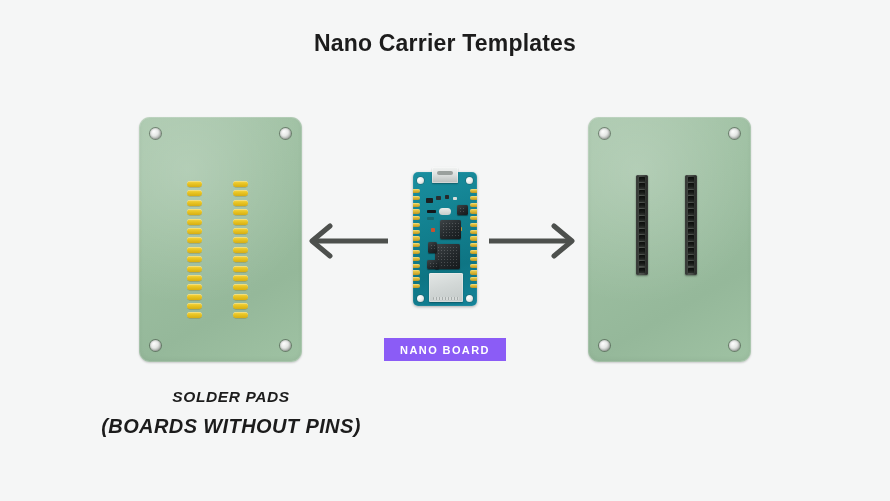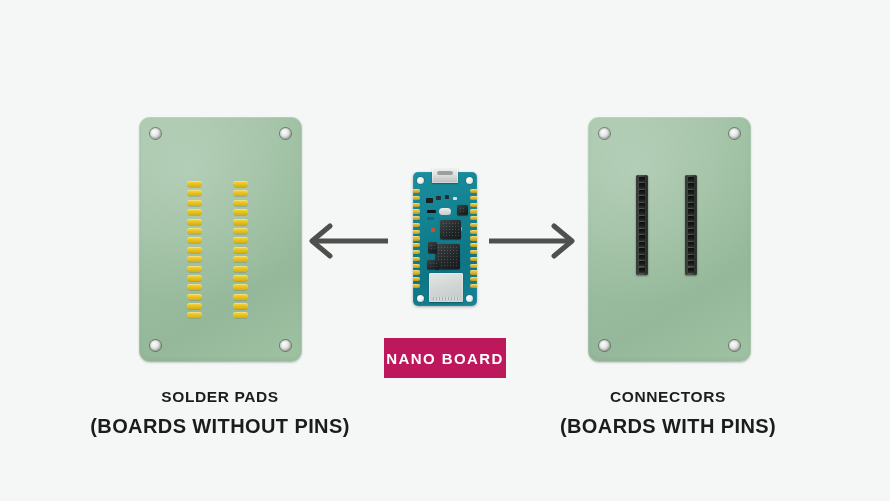--- a/index.html
+++ b/index.html
@@ -238,24 +238,24 @@
   }
   #arrow-left  { left: 304px; top: 222px; }
   #arrow-right { left: 487px; top: 222px; }
 
   
   #nano-label {
     position: absolute;
     left: 384px;
     top: 338px;
     width: 122px;
-    height: 40px;
-    background: #be185d;
+    height: 23px;
+    background: #8b5cf6;
     color: #ffffff;
-    font-size: 15px;
+    font-size: 11px;
     font-weight: bold;
     letter-spacing: 1.4px;
     display: flex;
     align-items: center;
     justify-content: center;
     z-index: 5;
   }
 
   
   .caption {
@@ -269,28 +269,29 @@
     font-size: 15.5px;
     letter-spacing: 0.6px;
     margin-bottom: 9px;
     display: block;
   }
   .caption .line2 {
     font-size: 20px;
     letter-spacing: 0.4px;
     display: block;
   }
-  #caption-left  { left: 55px;  top: 388px; }
+  #caption-left  { left: 66px;  top: 388px; font-style: italic; }
   #caption-right { left: 503px; top: 388px; }
 </style>
 </head>
 <body>
 
 <div id="stage">
 
+  <div class="title">Nano Carrier Templates</div>
 
   <div class="carrier" id="carrier-left">
     <div class="mount-hole mh-tl"></div>
     <div class="mount-hole mh-tr"></div>
     <div class="mount-hole mh-bl"></div>
     <div class="mount-hole mh-br"></div>
     <div class="pad-col" id="padcol-a">
         <div class="pad"></div>
         <div class="pad"></div>
         <div class="pad"></div>
@@ -438,18 +439,14 @@
     <polyline points="67,4 85,19 67,34" fill="none" stroke="#4d504d" stroke-width="5" stroke-linecap="round" stroke-linejoin="round"></polyline>
   </svg>
 
   <div id="nano-label">NANO  BOARD</div>
 
   <div class="caption" id="caption-left">
     <span class="line1">SOLDER PADS</span>
     <span class="line2">(BOARDS WITHOUT PINS)</span>
   </div>
 
-  <div class="caption" id="caption-right">
-    <span class="line1">CONNECTORS</span>
-    <span class="line2">(BOARDS WITH PINS)</span>
-  </div>
 
 </div>
 
 </body></html>

